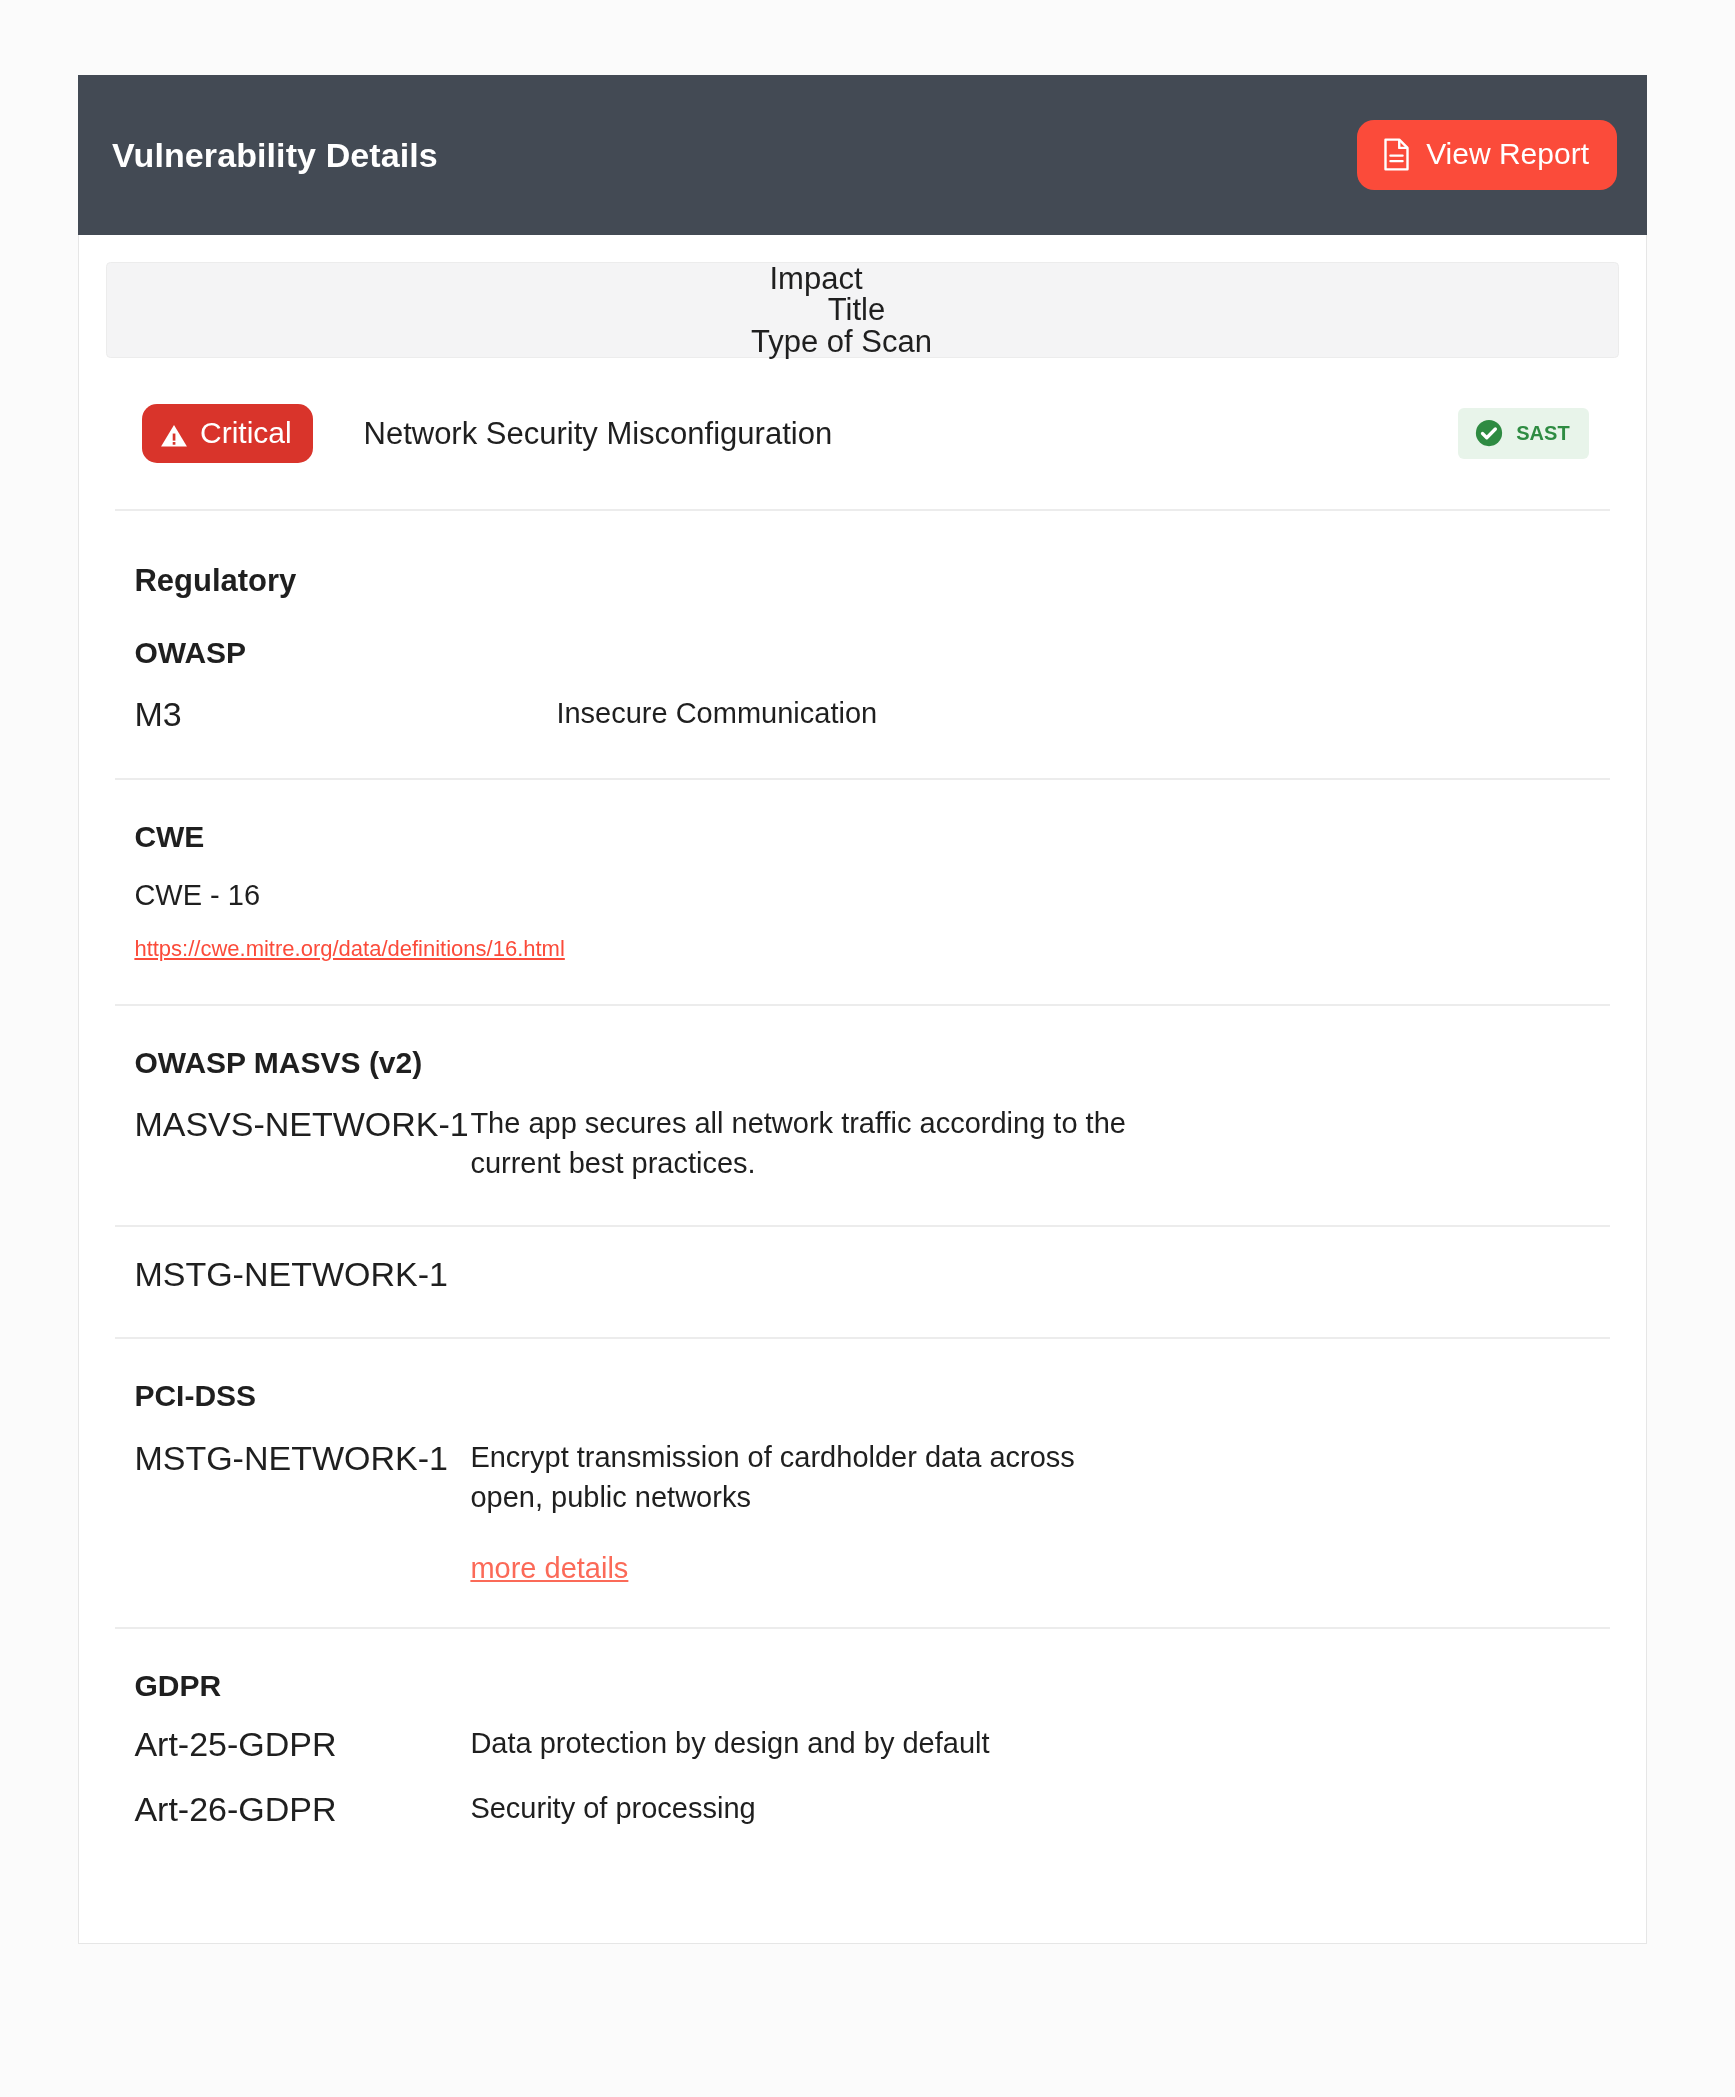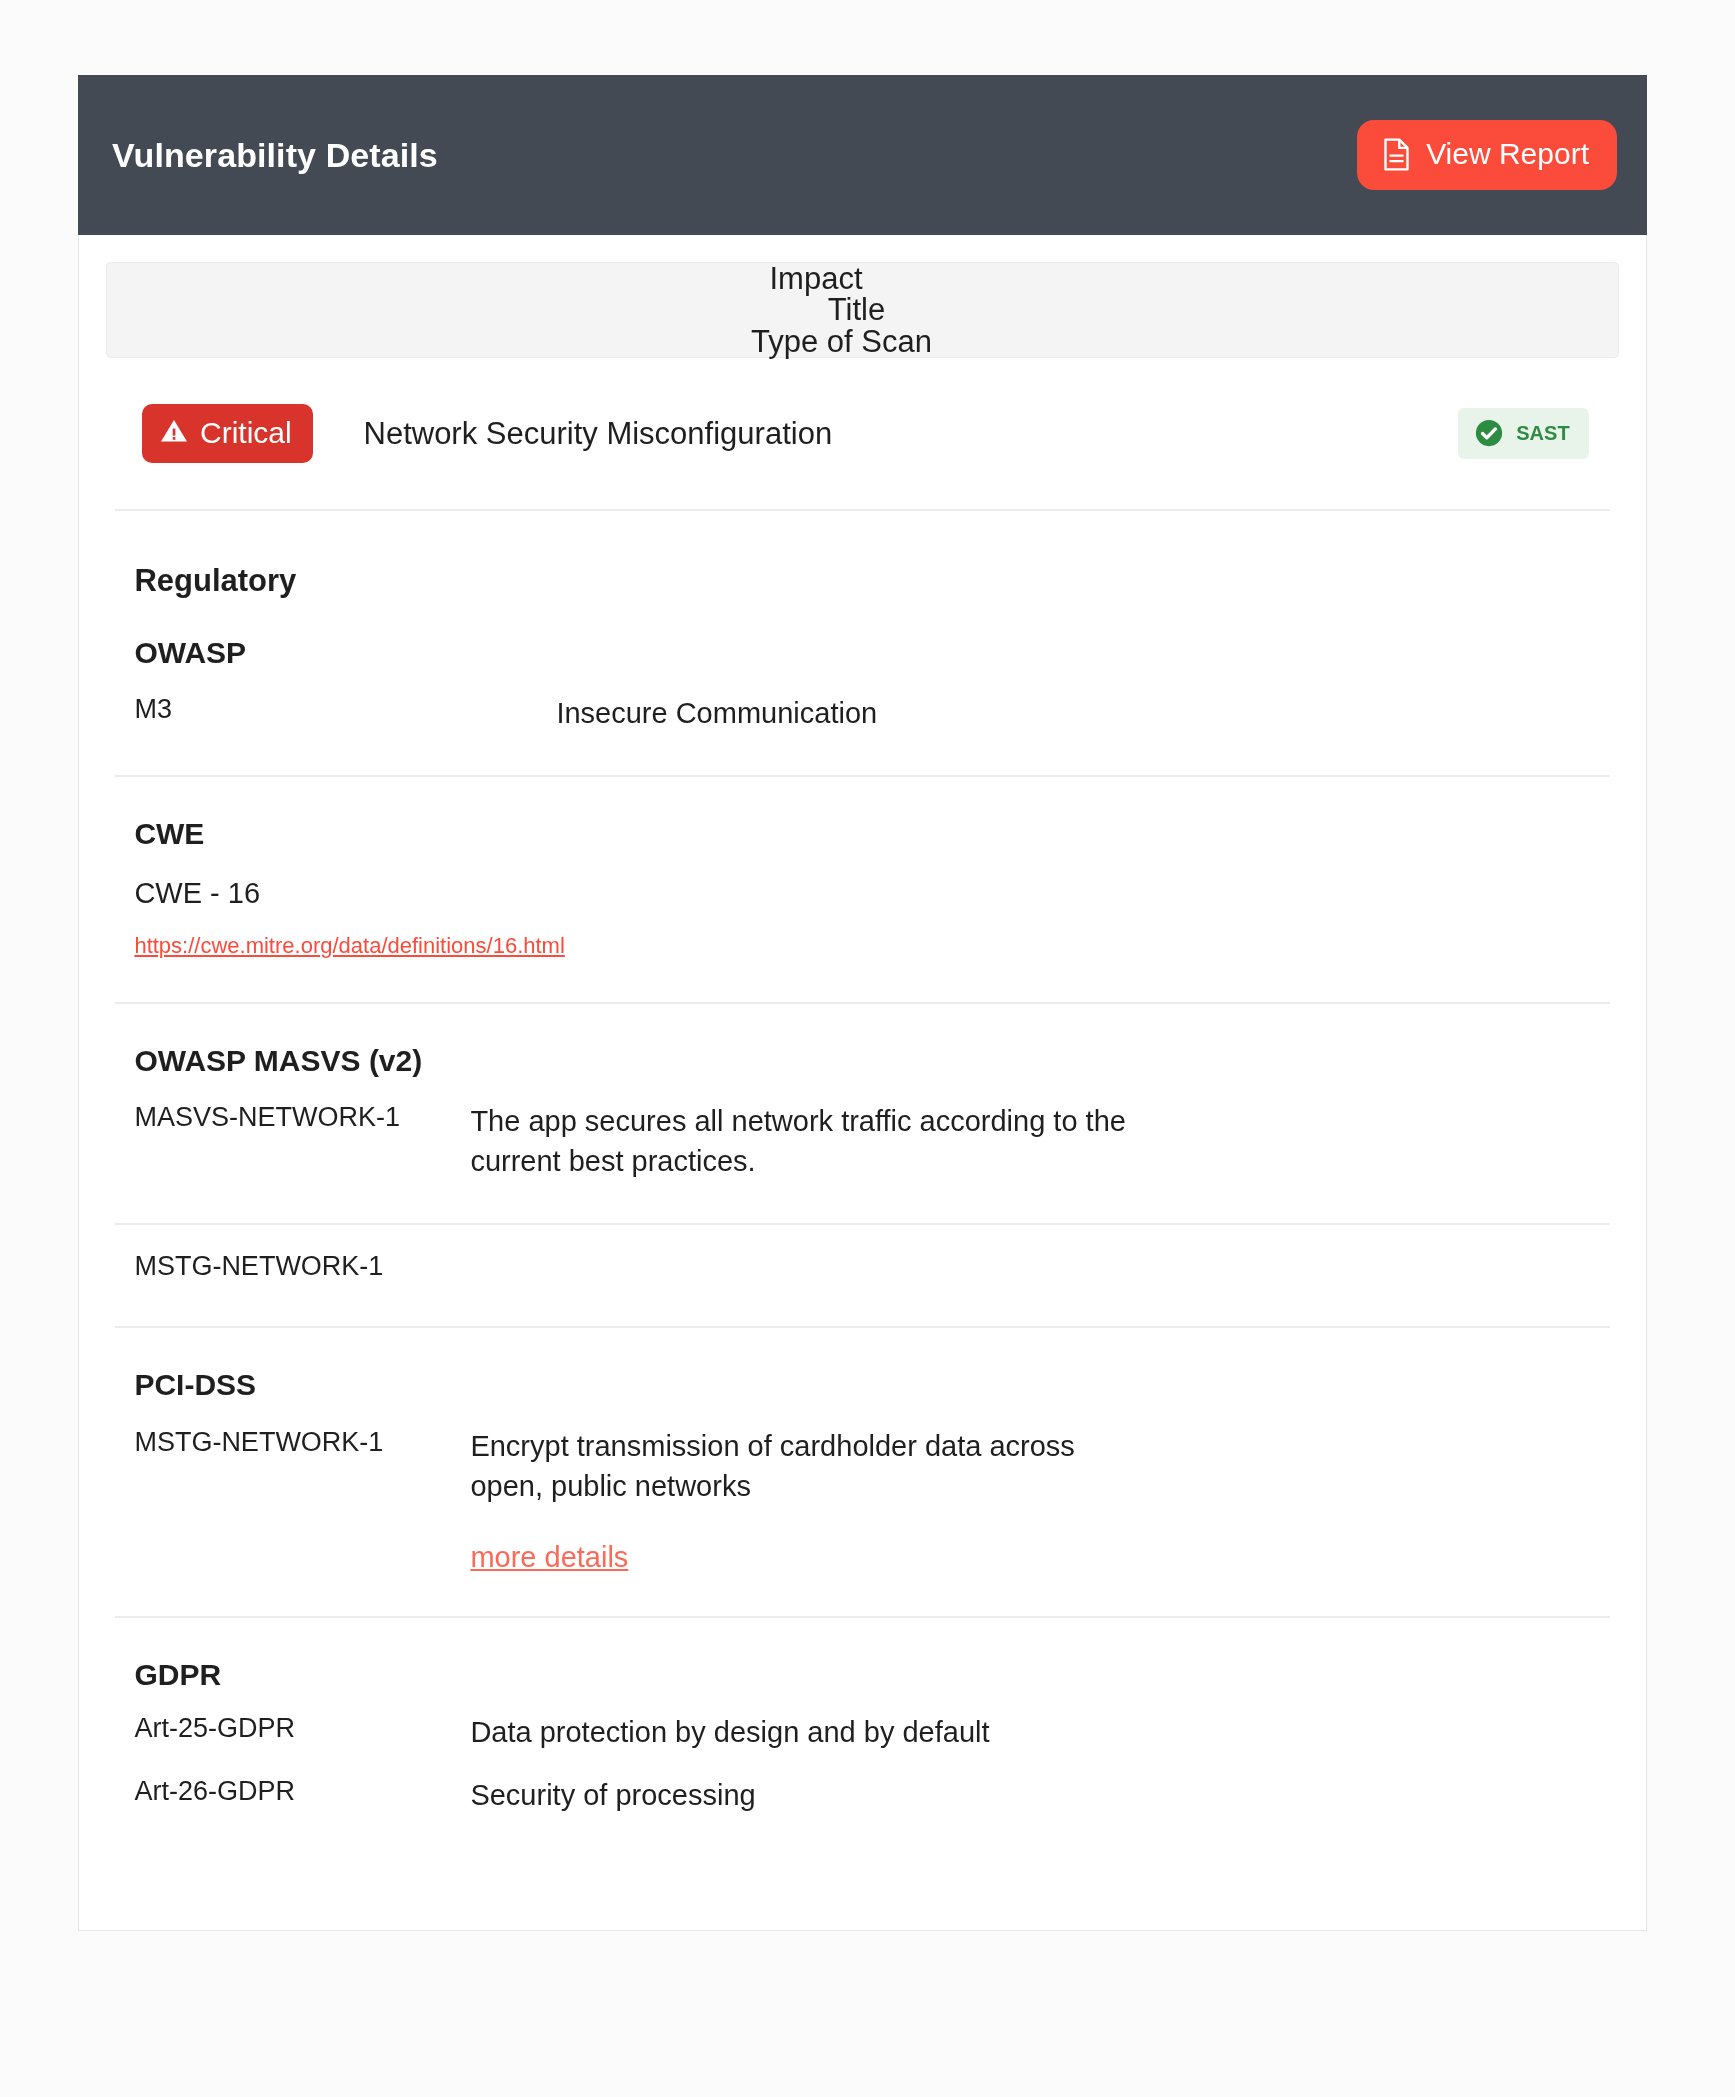--- a/index.html
+++ b/index.html
@@ -98,25 +98,25 @@
   .finding-row {
     display: flex;
     align-items: center;
     padding: 46px 0 46px 0;
     border-bottom: 2.2px solid #ececec;
     margin: 0 9px;
   }
   .finding-impact { width: 238px; padding-left: 27px; box-sizing: border-box; }
   .badge-critical {
     display: inline-flex;
-    align-items: flex-start;
+    align-items: flex-end;
     gap: 12px;
     background: #d9342b;
     color: #ffffff;
-    border-radius: 10px;
+    border-radius: 15px;
     padding: 14px 21px 15px 18px;
     font-size: 30px;
     line-height: 1;
   }
   .badge-critical .warn-icon {
     display: inline-flex;
     width: 28px;
     height: 25.4px;
     align-items: center;
     justify-content: center;
@@ -170,21 +170,21 @@
     line-height: 1;
     padding-top: 42px;
   }
 
   .reg-row {
     display: flex;
     align-items: flex-start;
     padding-top: 25.4px;
   }
   .reg-key {
-    font-size: 27px;
+    font-size: 34px;
     color: #1f1f1f;
     line-height: 1.25;
     flex: none;
   }
   .reg-val {
     font-size: 29px;
     color: #1f1f1f;
     line-height: 1.38;
   }
 

